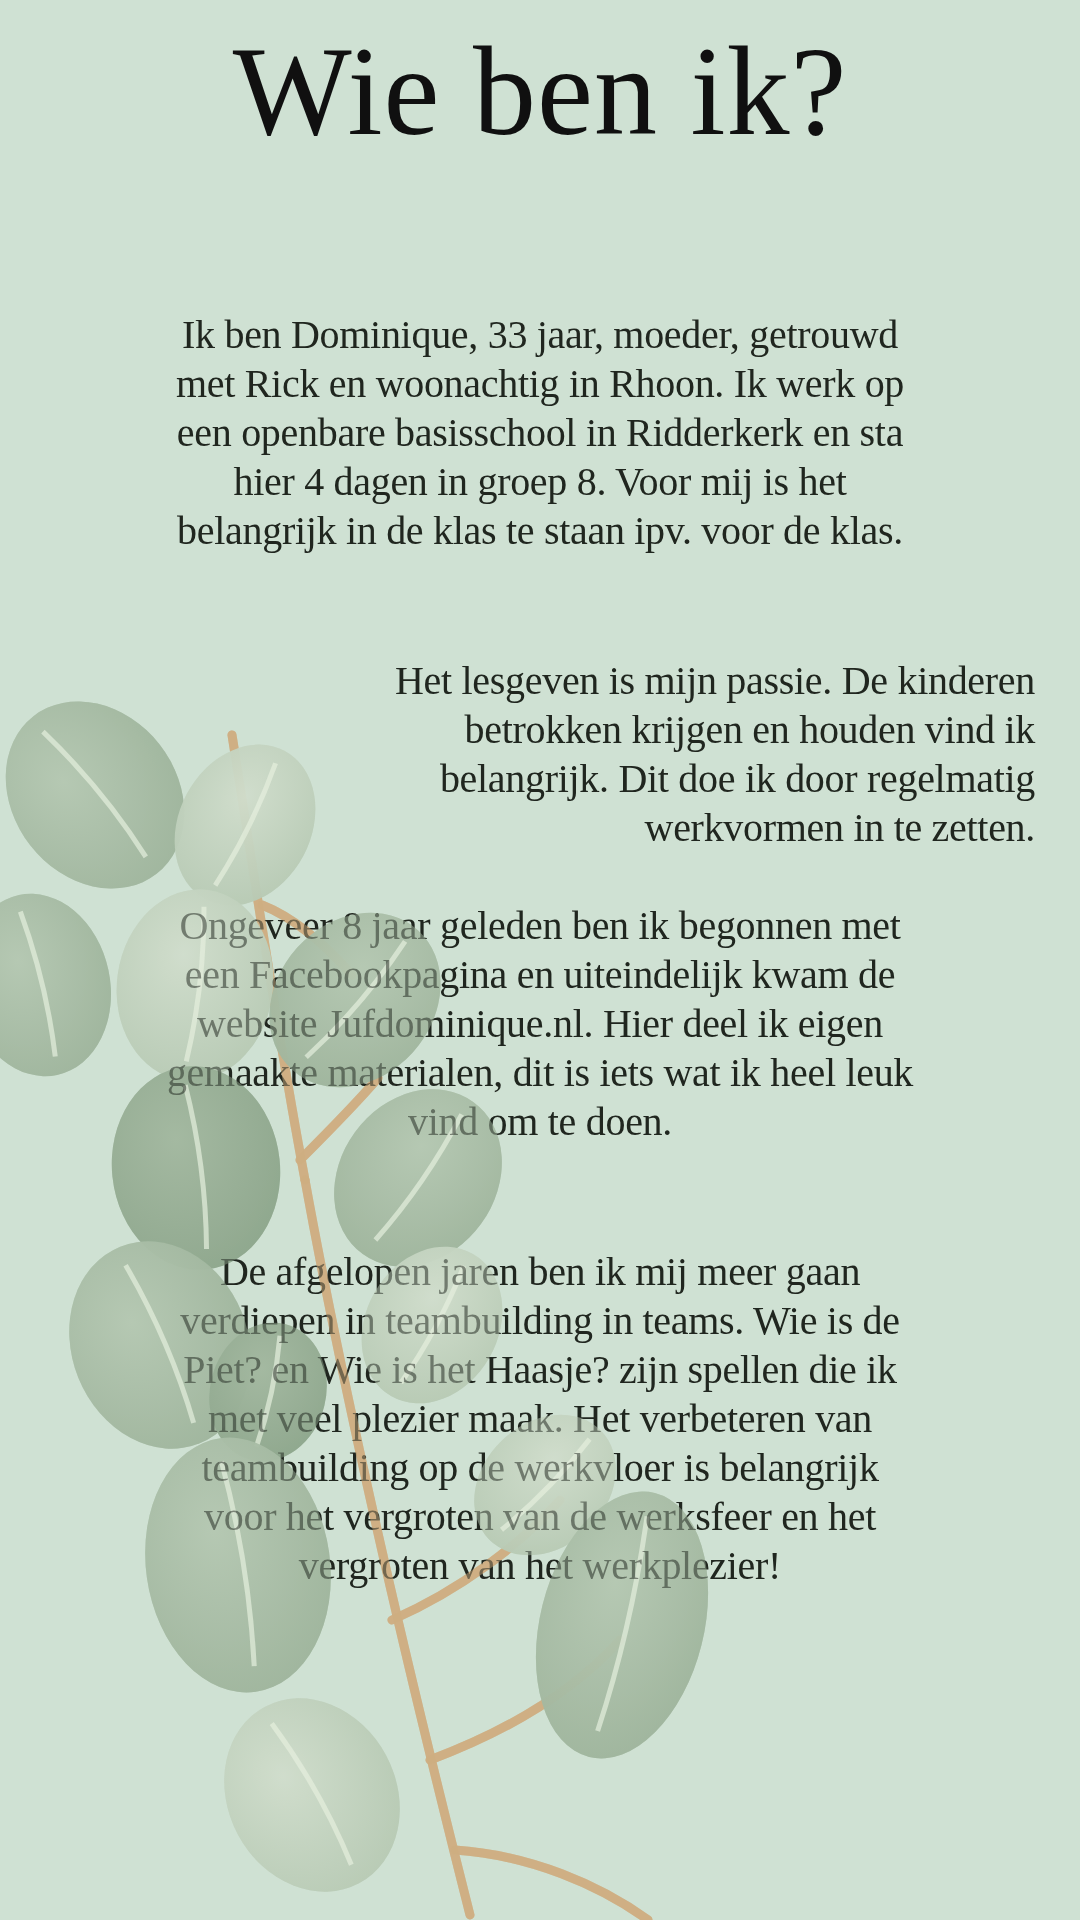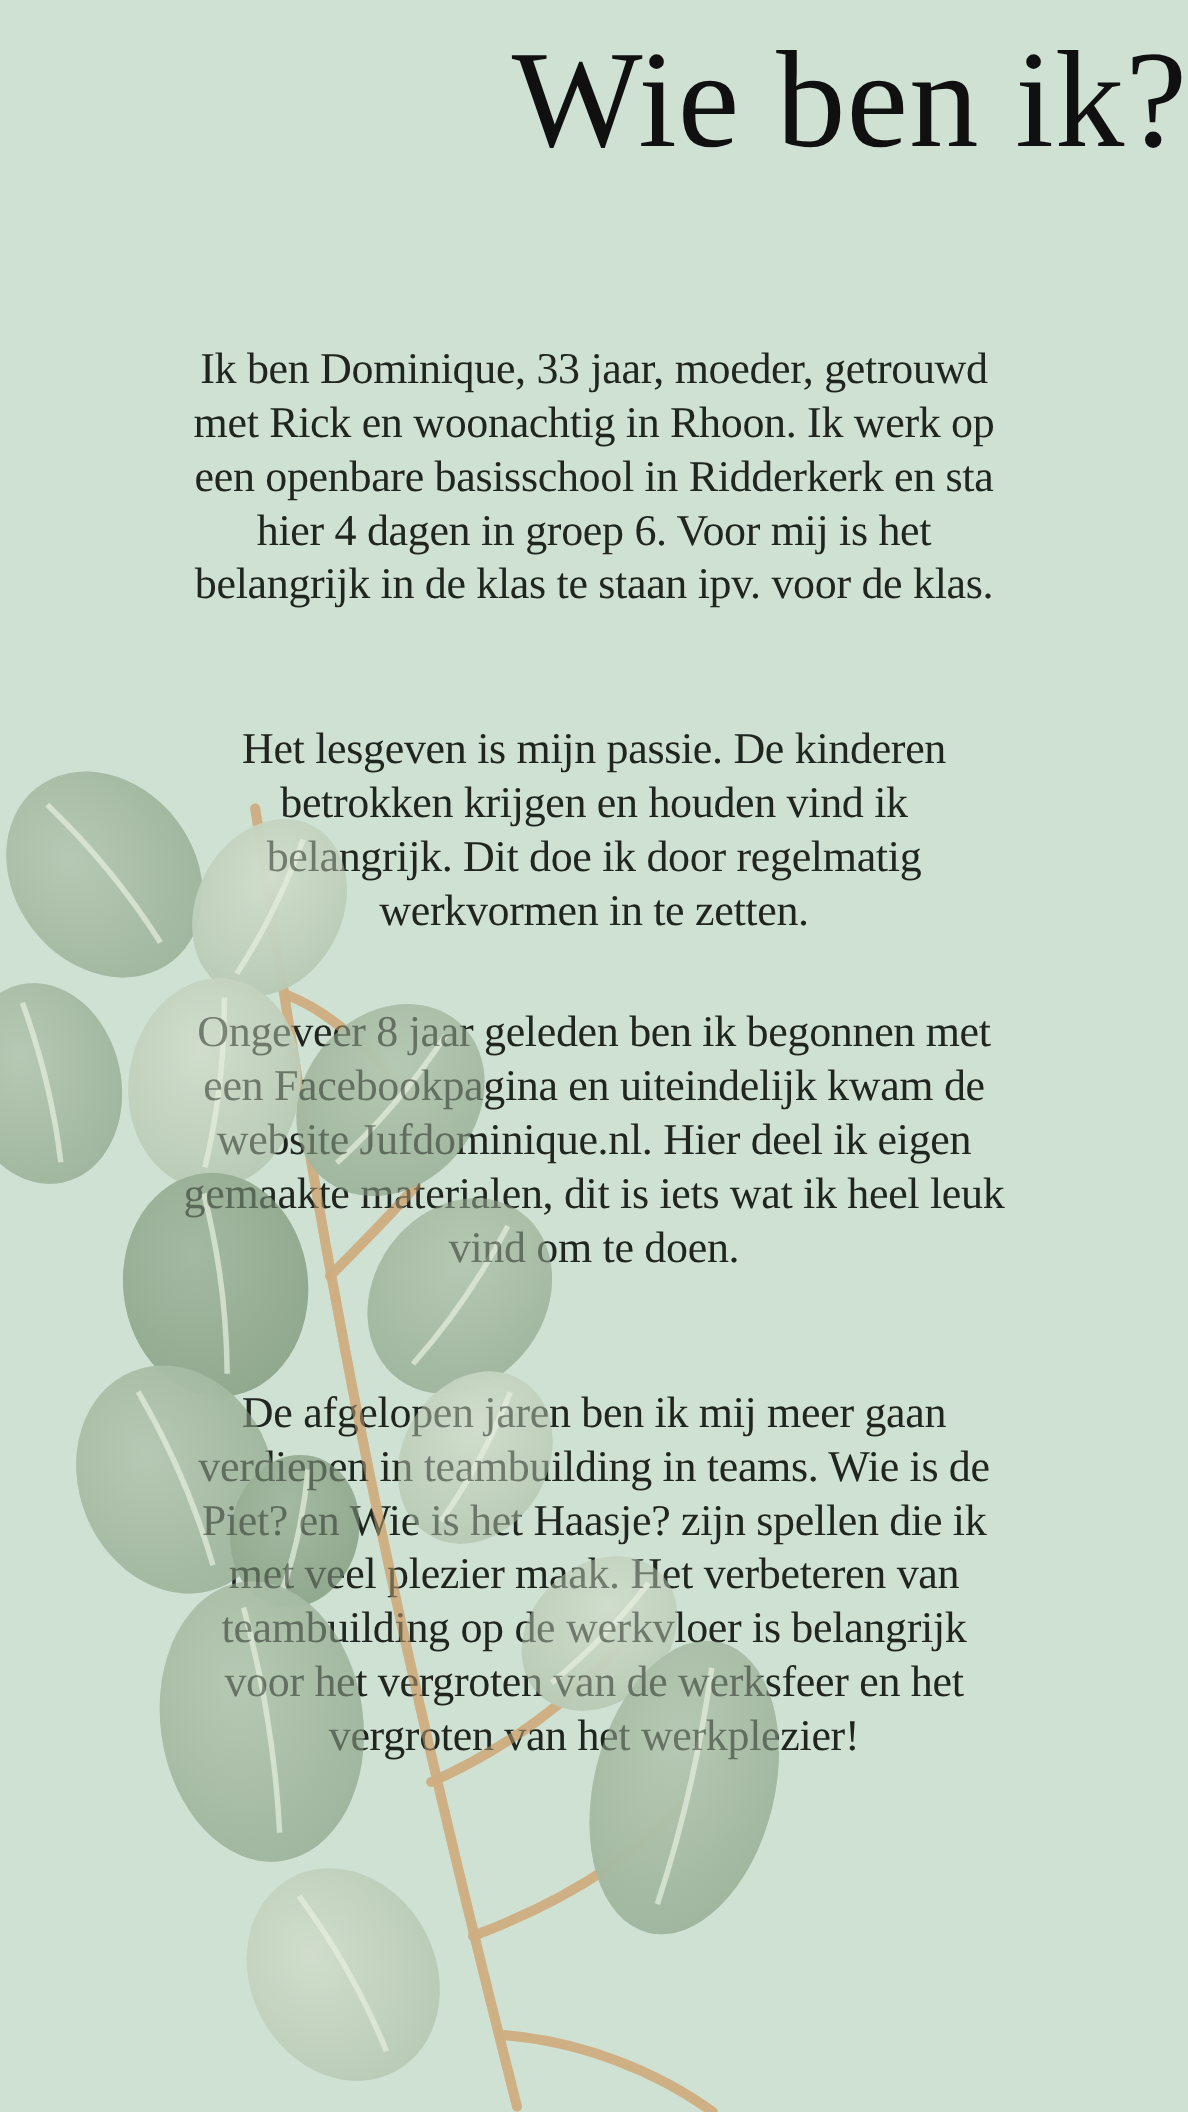--- a/index.html
+++ b/index.html
@@ -22,36 +22,36 @@
   .leaves.front { z-index: 2; opacity: 0.5; pointer-events: none; }
   .text-layer {
     position: relative; z-index: 1;
     width: 1080px; height: 1920px;
   }
   h1.title {
     margin: 29px 0 0 0;
     font-size: 126px;
     line-height: 126px;
     font-weight: 400;
-    text-align: right;
+    text-align: center;
     letter-spacing: 1px;
     color: #101010;
   }
   .body-text {
     width: 990px;
     margin: 106px auto 0 auto;
     font-size: 40px;
     line-height: 49px;
     letter-spacing: -0.3px;
     text-align: center;
     color: #20261f;
     white-space: pre-line;
   }
   .block { margin: 0 0 52px 0; }
-  .block.tight { margin-bottom: 12px; }
+  .block.tight { margin-bottom: 0; text-align: right; }
 </style>
 </head>
 <body>
 
 <div class="poster" style="background: rgb(207, 225, 211);">
 
   <svg class="leaves back" viewBox="0 0 1080 1920" xmlns="http://www.w3.org/2000/svg">
     <defs>
       <radialGradient id="leaf-light" cx="40%" cy="35%" r="80%">
         <stop offset="0%" stop-color="#d0ddcc"></stop>
@@ -132,21 +132,21 @@
         </g>
       </g>
   </svg>
 
   <main class="text-layer">
     <h1 class="title" style="color: rgb(16, 16, 16);">Wie ben ik?</h1>
     <div class="body-text" style="color: rgb(32, 38, 31);">
       <p class="block">Ik ben Dominique, 33 jaar, moeder, getrouwd
 met Rick en woonachtig in Rhoon. Ik werk op
 een openbare basisschool in Ridderkerk en sta
-hier 4 dagen in groep 6. Voor mij is het
+hier 4 dagen in groep 8. Voor mij is het
 belangrijk in de klas te staan ipv. voor de klas.</p>
       <p class="block tight">Het lesgeven is mijn passie. De kinderen
 betrokken krijgen en houden vind ik
 belangrijk. Dit doe ik door regelmatig
 werkvormen in te zetten.</p>
       <p class="block">Ongeveer 8 jaar geleden ben ik begonnen met
 een Facebookpagina en uiteindelijk kwam de
 website Jufdominique.nl. Hier deel ik eigen
 gemaakte materialen, dit is iets wat ik heel leuk
 vind om te doen.</p>

